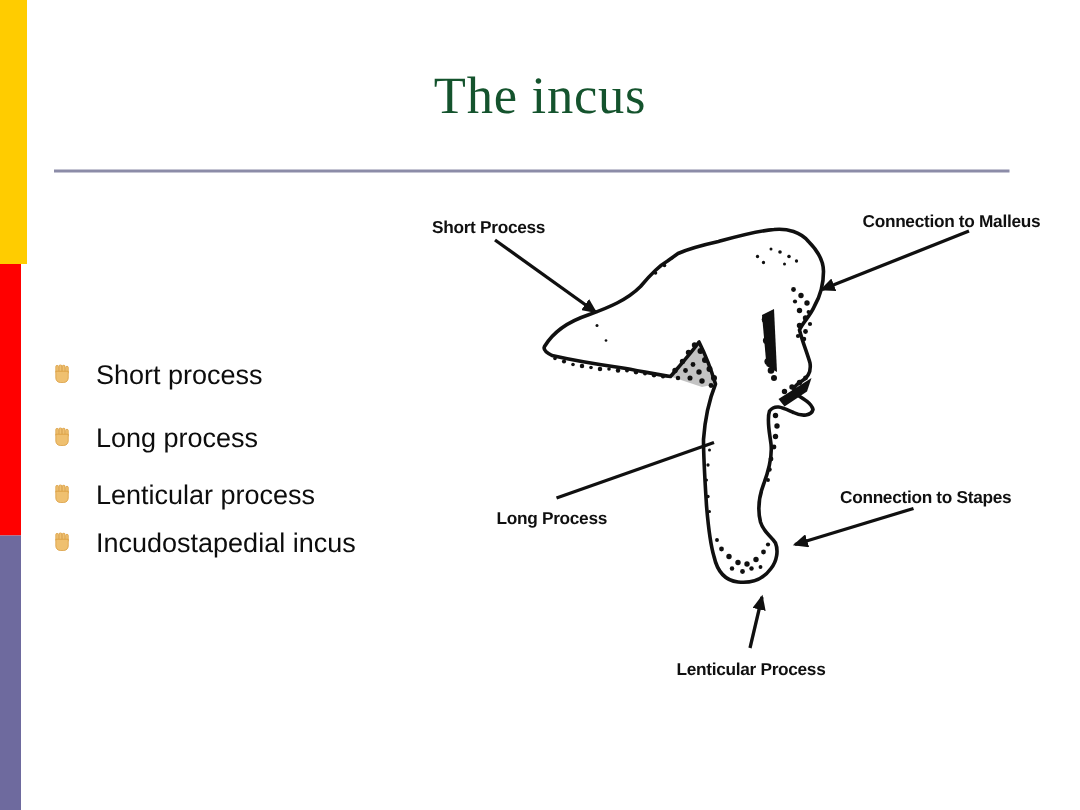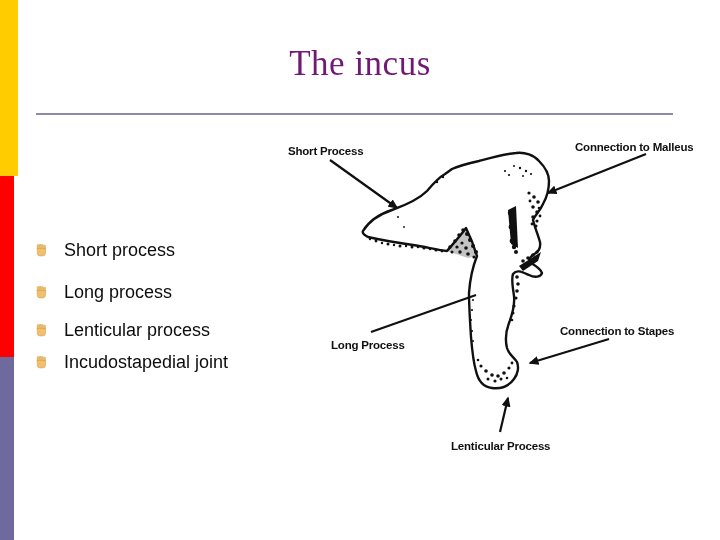--- a/index.html
+++ b/index.html
@@ -9,21 +9,21 @@
   }
   
   .bar{position:absolute;left:0;}
   .bar-yellow{top:0;width:18px;height:176px;background:#FFCC00;}
   .bar-red{top:176px;width:14px;height:181px;background:#FF0000;}
   .bar-slate{top:357px;width:14px;height:183px;background:#6E6A9E;}
   
   .title{
     position:absolute;top:44px;left:40px;right:40px;text-align:center;
     font-family:"Liberation Serif",serif;font-size:35px;font-weight:400;
-    color:#701a75;letter-spacing:.5px;
+    color:#14532d;letter-spacing:.5px;
   }
   .rule{
     position:absolute;top:113px;left:36px;width:637px;height:2px;
     background:#8C8CA8;
   }
   
   .bullets{position:absolute;top:0;left:0;margin:0;padding:0;list-style:none;}
   .bullets li{position:absolute;left:36px;width:280px;height:22px;}
   .bullets li:nth-child(1){top:240px;}
   .bullets li:nth-child(2){top:282px;}
@@ -105,21 +105,21 @@
         <svg viewBox="0 0 11 13">
             <g fill="#EFC070" stroke="#D89B3C" stroke-width="0.5">
               <rect x="1.2" y="0.6" width="1.7" height="5" rx="0.8"></rect>
               <rect x="3.4" y="0.1" width="1.7" height="5" rx="0.8"></rect>
               <rect x="5.6" y="0.4" width="1.7" height="5" rx="0.8"></rect>
               <rect x="7.8" y="1.2" width="1.7" height="5" rx="0.8"></rect>
               <path d="M1.2 4.5 h8.3 v4.5 a3 3 0 0 1 -3 3 h-2.3 a3 3 0 0 1 -3 -3 z"></path>
             </g>
           </svg>
       </span>
-      <span class="bullet-text">Incudostapedial joint</span>
+      <span class="bullet-text">Incudostapedial incus</span>
     </li>
   </ul>
 
   <div class="diagram">
     <svg viewBox="260 125 460 335" xmlns="http://www.w3.org/2000/svg">
       <defs>
         <marker id="ah" markerWidth="11" markerHeight="9" refX="8.5" refY="4.5" orient="auto" markerUnits="userSpaceOnUse">
           <path d="M0,0 L10,4.5 L0,9 z" fill="#101010"></path>
         </marker>
       </defs>

